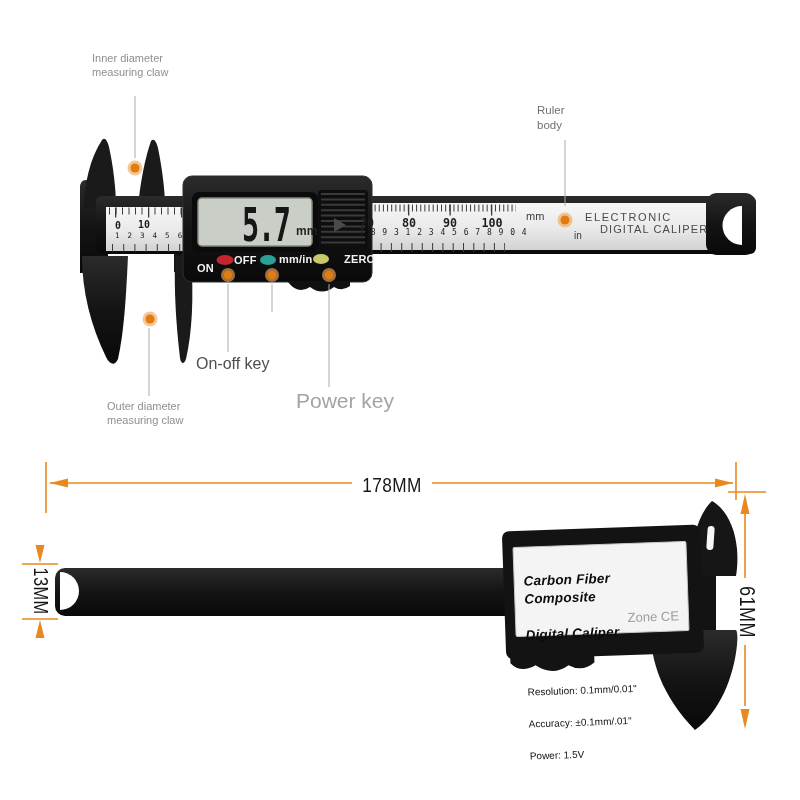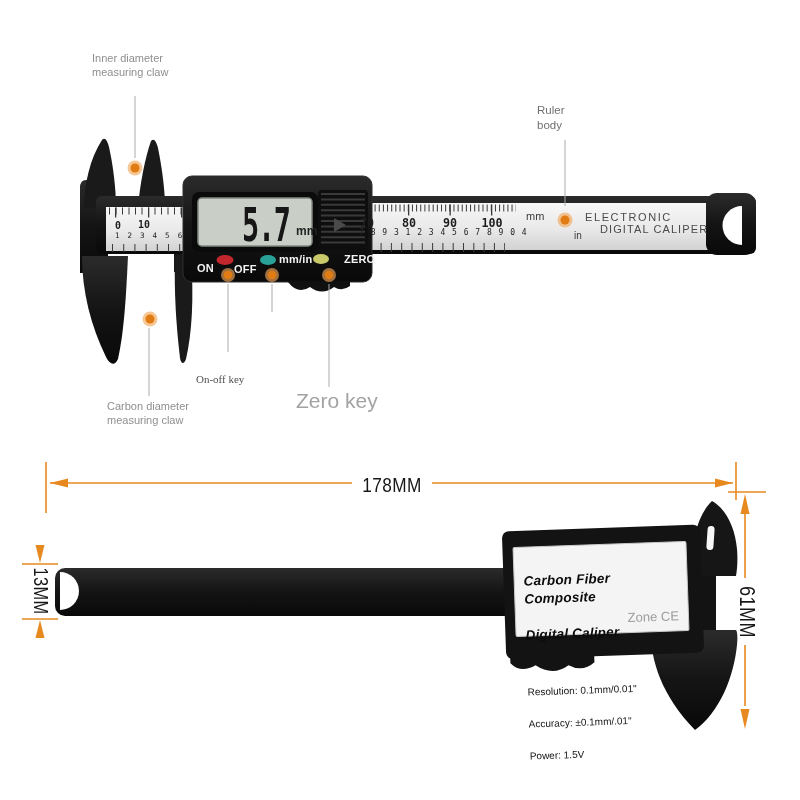--- a/index.html
+++ b/index.html
@@ -149,30 +149,30 @@
       <line x1="745" y1="514" x2="745" y2="578"></line>
       <line x1="745" y1="645" x2="745" y2="706"></line>
       <polygon points="745,729 740.5,709 749.5,709" stroke="none"></polygon>
     </g>
   </svg>
 
   <div class="ov callout" style="left:92px;top:51px;">Inner diameter
 measuring claw</div>
   <div class="ov callout" style="left:537px;top:103px;font-size:11.5px;color:#707070;">Ruler
 body</div>
-  <div class="ov" style="left:196px;top:373px;font-size:11px;color:#4f4f4f;font-family:Liberation Serif, serif;">On-off key</div>
-  <div class="ov" style="left:296px;top:389px;font-size:21px;color:#a3a3a3;">Zero key</div>
-  <div class="ov callout" style="left:107px;top:399px;">Carbon diameter
+  <div class="ov" style="left:196px;top:355px;font-size:16px;color:#4f4f4f;">On-off key</div>
+  <div class="ov" style="left:296px;top:389px;font-size:21px;color:#a3a3a3;">Power key</div>
+  <div class="ov callout" style="left:107px;top:399px;">Outer diameter
 measuring claw</div>
 
   <div class="ov lcd-digits" style="left:242px;top:202px;">5.7</div>
   <div class="ov lcd-unit" style="left:296px;top:224px;">mm</div>
 
   <div class="ov btn-label" style="left:197px;top:262px;">ON</div>
-  <div class="ov btn-label" style="left:234px;top:263px;">OFF</div>
+  <div class="ov btn-label" style="left:234px;top:254px;">OFF</div>
   <div class="ov btn-label" style="left:279px;top:253px;">mm/in</div>
   <div class="ov btn-label" style="left:329px;top:253px;margin-left:15px;">ZERO</div>
 
   <div class="ov scale-num" style="left:112px;top:220px;width:12px;font-size:11px;">0</div>
   <div class="ov scale-num" style="left:136px;top:219px;width:16px;font-size:11px;">10</div>
   <div class="ov inch-row" style="left:115px;top:232px;font-size:7.5px;word-spacing:3.5px;text-align:center;">1 2 3 4 5 6</div>
 
   <div class="ov scale-num" style="left:352px;top:216px;width:30px;font-size:13px;">70</div>
   <div class="ov scale-num" style="left:394px;top:216px;width:30px;font-size:13px;">80</div>
   <div class="ov scale-num" style="left:435px;top:216px;width:30px;font-size:13px;">90</div>

